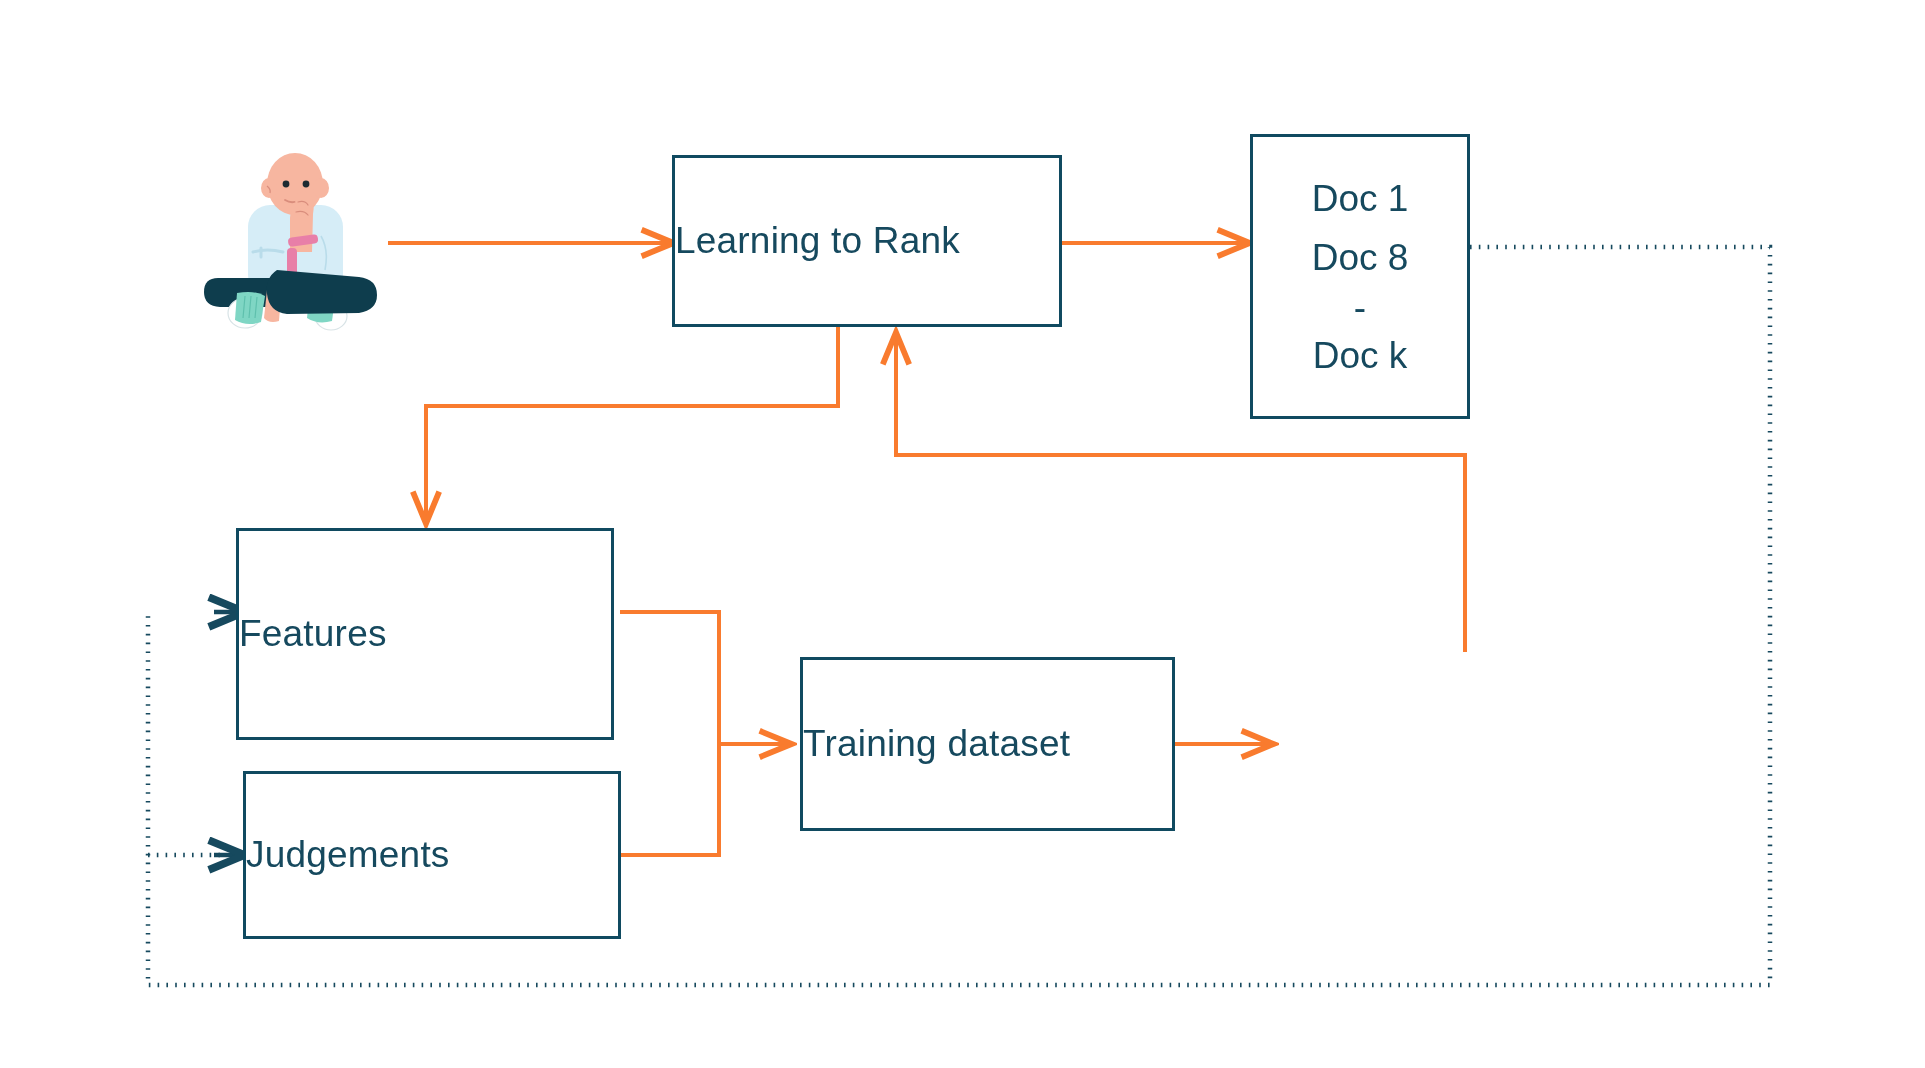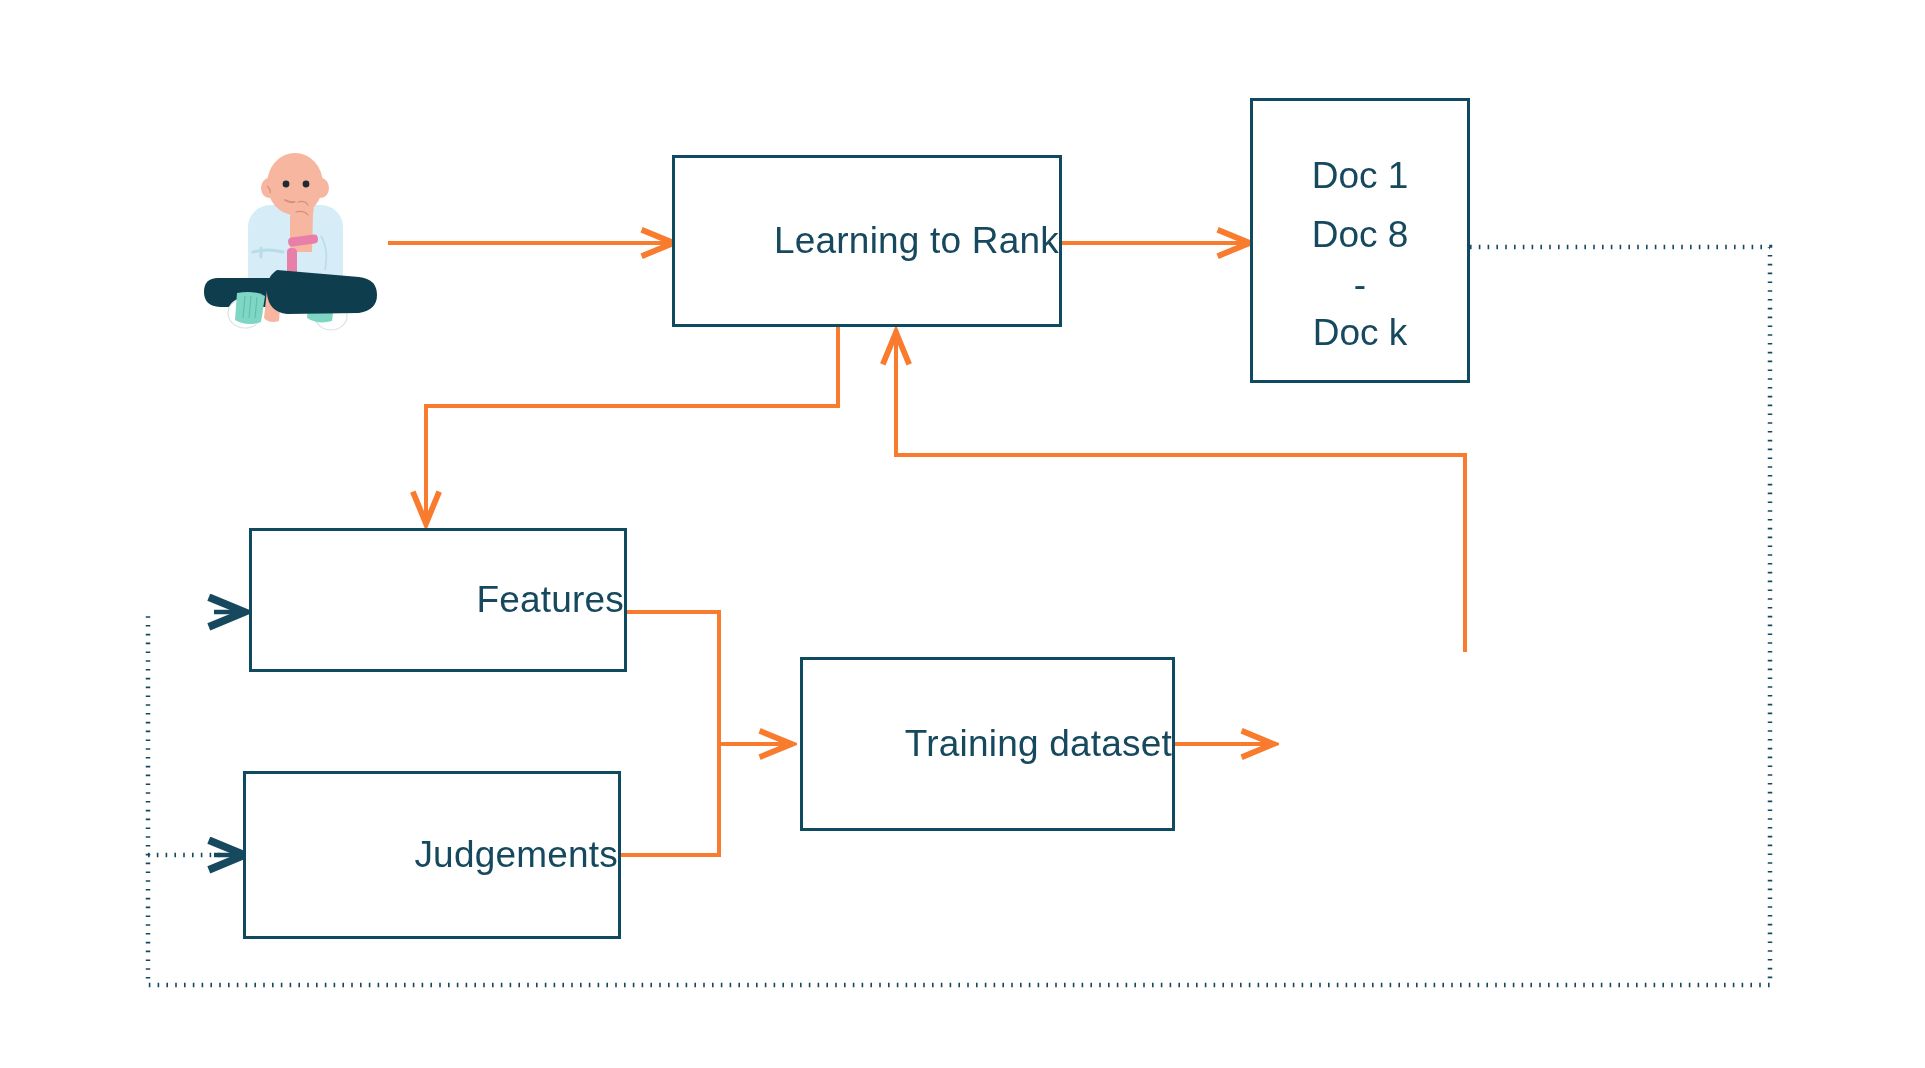--- a/index.html
+++ b/index.html
@@ -25,36 +25,38 @@
     width: 1925px;
     height: 1068px;
   }
   .node {
     position: absolute;
     box-sizing: border-box;
     background: #ffffff;
     border: 3px solid #104a60;
     display: flex;
     align-items: center;
-    justify-content: flex-end;
+    justify-content: flex-start;
     color: #104a60;
     font-family: "Liberation Sans", sans-serif;
     font-weight: 400;
     z-index: 3;
   }
   .node .label {
     font-size: 37px;
     letter-spacing: 0.2px;
     line-height: 1.1;
     white-space: nowrap;
     color: #16495e;
   }
   .doc-node {
     flex-direction: column;
+    justify-content: center;
     padding: 18px 0;
+    margin-top: 36px;
   }
   .doc-node .doc-line {
     font-size: 37px;
     color: #16495e;
     line-height: 1.0;
     margin: 11px 0;
     white-space: nowrap;
   }
   .doc-node .doc-line.dash {
     margin: 2px 0 0 0;
@@ -161,21 +163,21 @@
     <span class="label">Learning to Rank</span>
   </div>
 
   <div class="node doc-node" style="left:1250px; top:98px; width:220px; height:285px;">
     <span class="doc-line">Doc 1</span>
     <span class="doc-line">Doc 8</span>
     <span class="doc-line dash">-</span>
     <span class="doc-line">Doc k</span>
   </div>
 
-  <div class="node" style="left:249px; top:528px; width:378px; height:144px;">
+  <div class="node" style="left:236px; top:528px; width:378px; height:212px;">
     <span class="label">Features</span>
   </div>
 
   <div class="node" style="left:243px; top:771px; width:378px; height:168px;">
     <span class="label">Judgements</span>
   </div>
 
   <div class="node" style="left:800px; top:657px; width:375px; height:174px;">
     <span class="label">Training dataset</span>
   </div>

